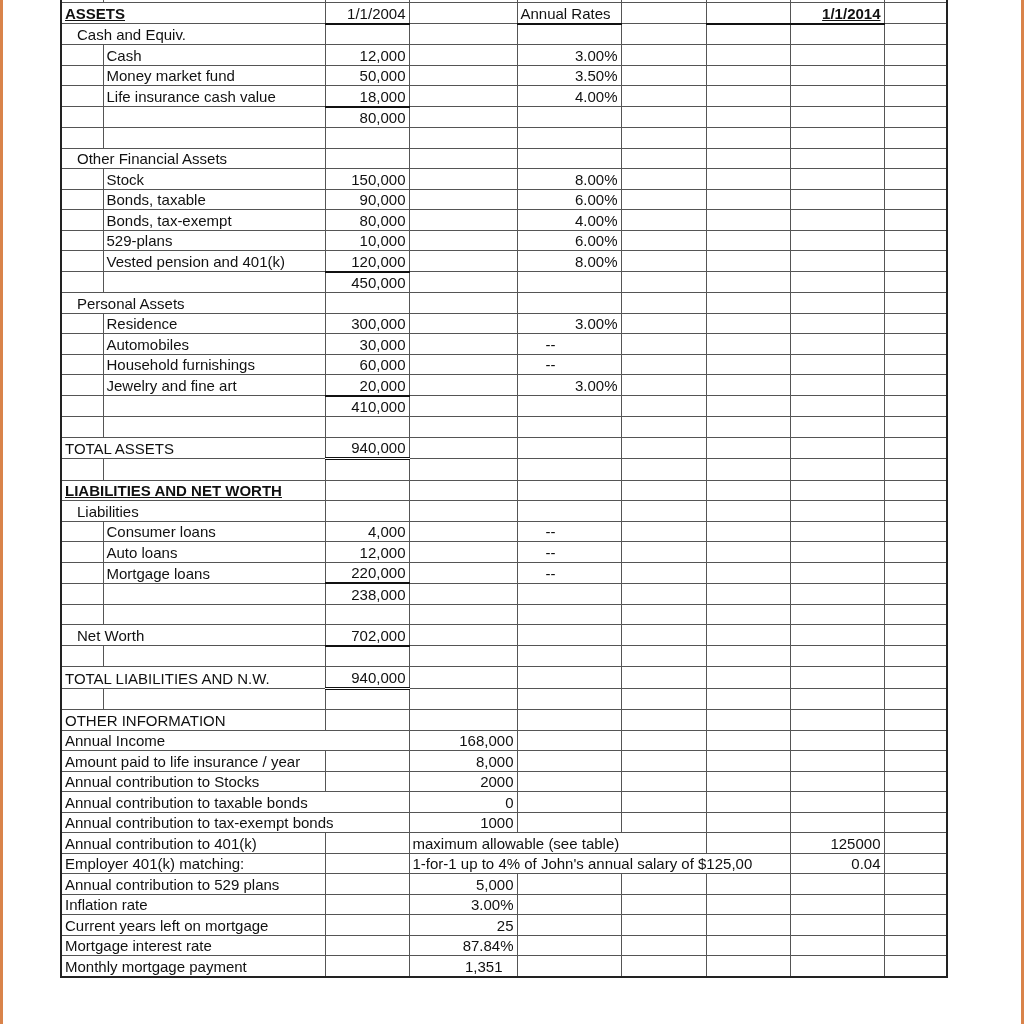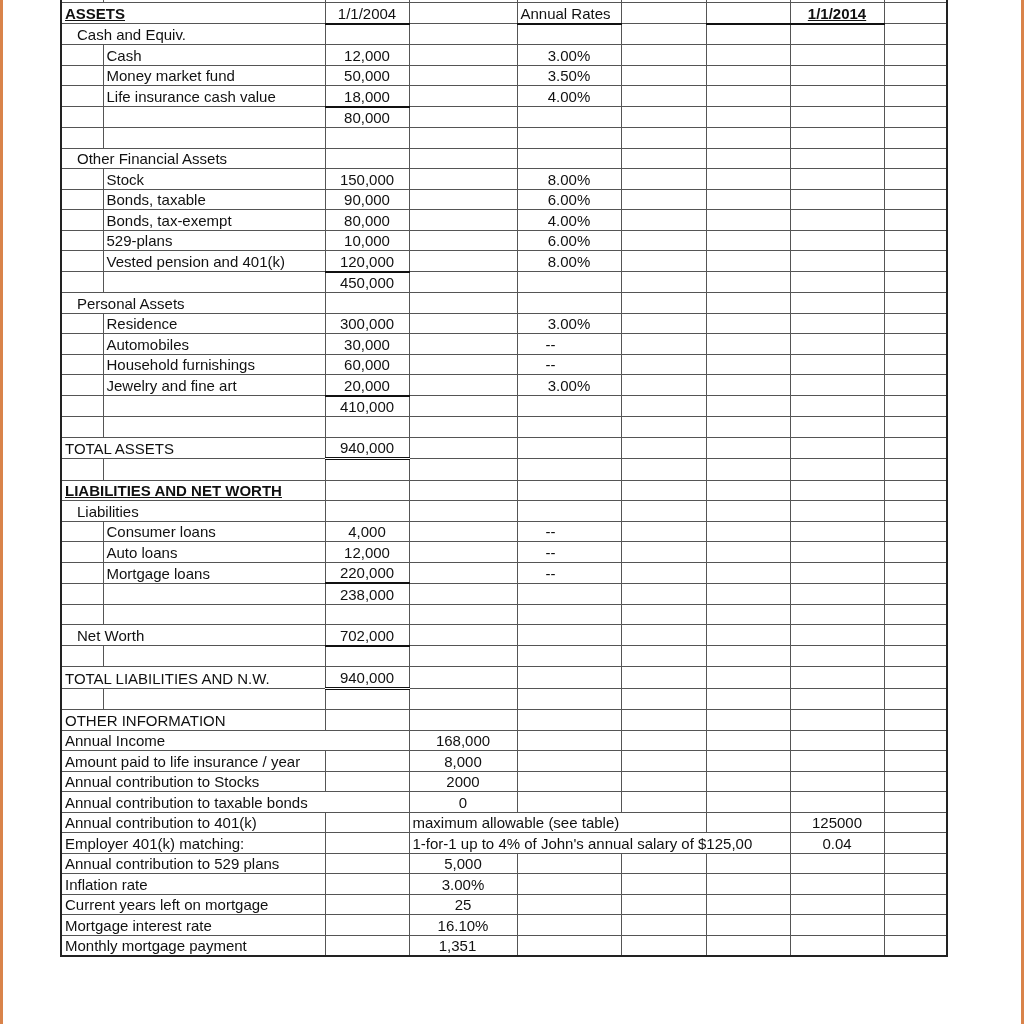--- a/index.html
+++ b/index.html
@@ -4,21 +4,21 @@
 <style>
   html,body{margin:0;padding:0;}
   body{width:1024px;height:1024px;background:#ffffff;position:relative;overflow:hidden;
        font-family:"Liberation Sans",sans-serif;color:#111;}
   .edge{position:absolute;top:0;bottom:0;width:3px;background:#d9834a;}
   .edge.l{left:0;} .edge.r{right:0;}
   #sheet{position:absolute;left:60px;top:-17.5px;width:886px;}
   table{border-collapse:collapse;table-layout:fixed;width:886px;}
   td{height:19.5px;padding:0 3px;border:1px solid #555;font-size:15px;line-height:19px;
      white-space:nowrap;overflow:visible;vertical-align:bottom;}
-  td.r{text-align:center;}
+  td.r{text-align:right;}
   td.b{font-weight:bold;text-decoration:underline;}
   td.nl{border-left-color:transparent;}
   td.nr{border-right-color:transparent;}
   td.ul{border-bottom:2px solid #111;}
   td.dul{border-bottom:3px double #111;}
   td.ind1{padding-left:15px;margin-top:40px;}
   tr.first td{border-top:none;}
   #sheet table{border-left:2px solid #222;border-right:2px solid #222;}
   tr.last td{border-bottom:2px solid #222;}
 </style>
@@ -486,20 +486,31 @@
     <td class="nl nr"></td>
           <td class="nl"></td>
     <td class="r">0</td>
     <td></td>
           <td></td>
           <td></td>
           <td></td>
           <td></td>
   </tr>
   <tr>
+    <td class="nr">Annual contribution to tax-exempt bonds</td>
+    <td class="nl nr"></td>
+          <td class="nl"></td>
+    <td class="r">1000</td>
+    <td></td>
+          <td></td>
+          <td></td>
+          <td></td>
+          <td></td>
+  </tr>
+  <tr>
     <td class="nr">Annual contribution to 401(k)</td>
     <td class="nl"></td>
           <td></td>
     <td class="nr">maximum allowable (see table)</td>
     <td class="nl nr"></td>
           <td class="nl"></td>
           <td></td>
     <td class="r">125000</td>
     <td></td>
   </tr>
@@ -544,21 +555,21 @@
     <td></td>
           <td></td>
           <td></td>
           <td></td>
           <td></td>
   </tr>
   <tr>
     <td class="nr">Mortgage interest rate</td>
     <td class="nl"></td>
           <td></td>
-    <td class="r">16.10%</td>
+    <td class="r">87.84%</td>
     <td></td>
           <td></td>
           <td></td>
           <td></td>
           <td></td>
   </tr>
   <tr class="last">
     <td class="nr">Monthly mortgage payment</td>
     <td class="nl"></td>
           <td></td>

